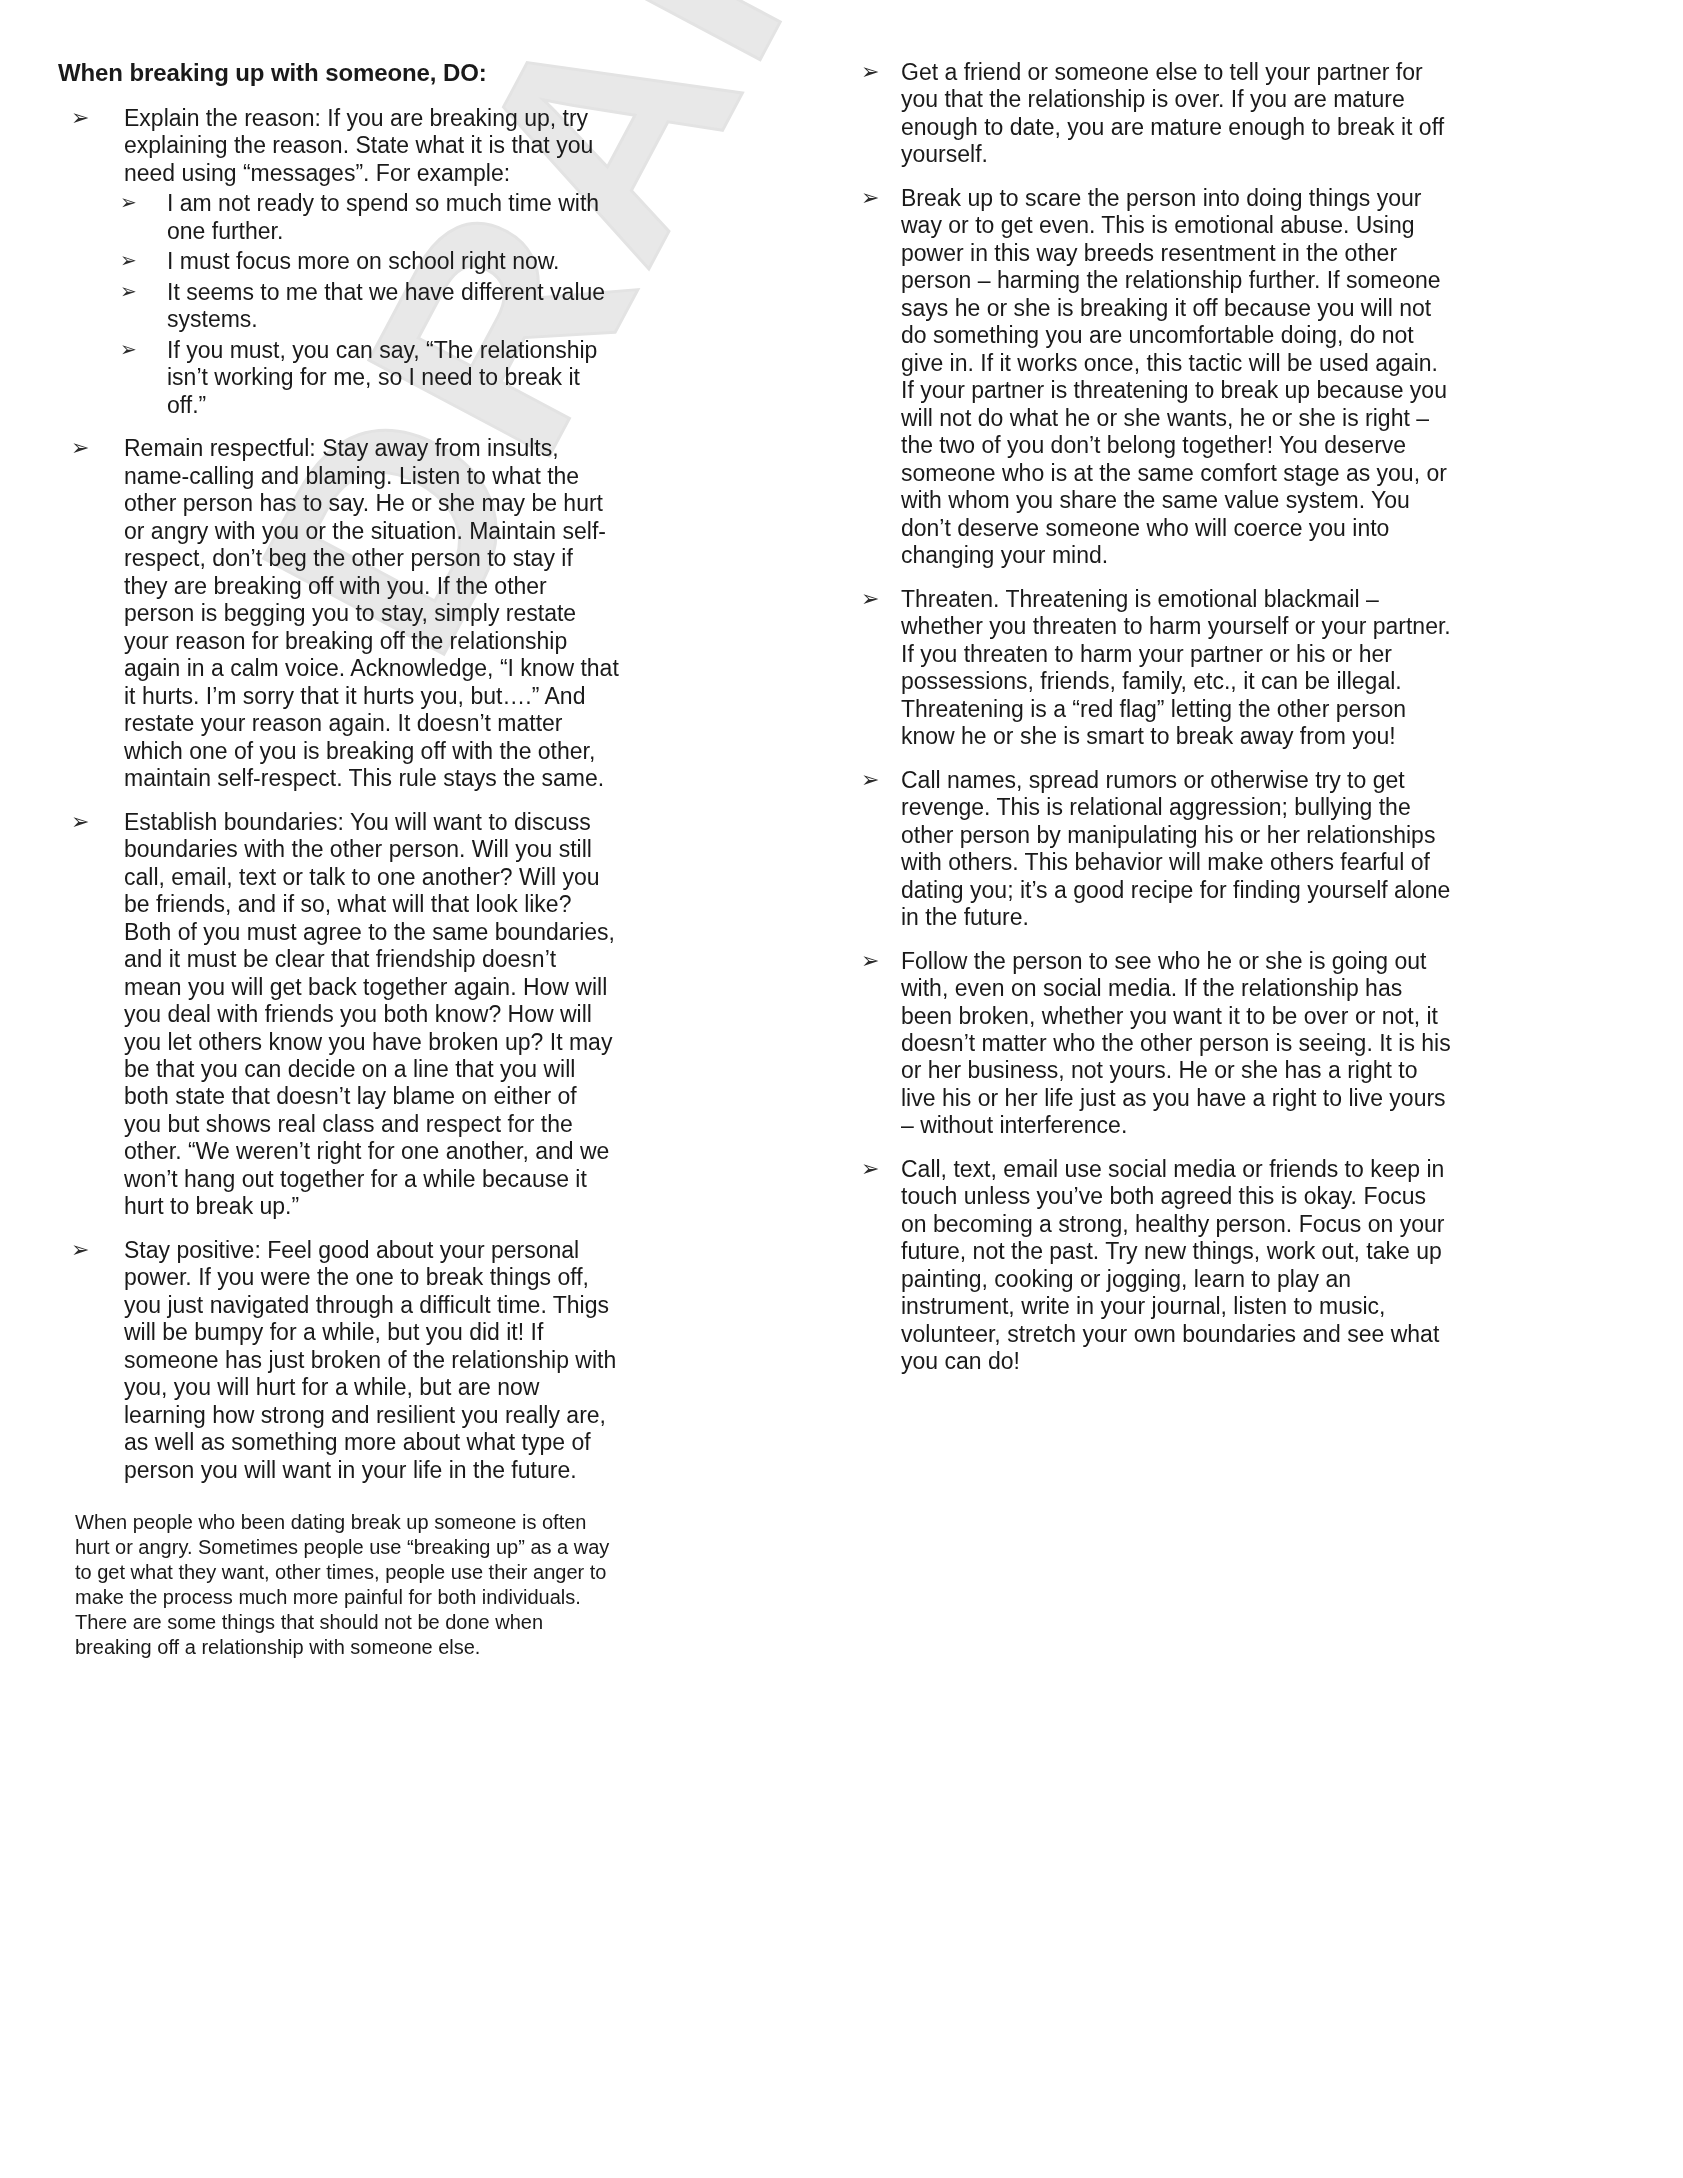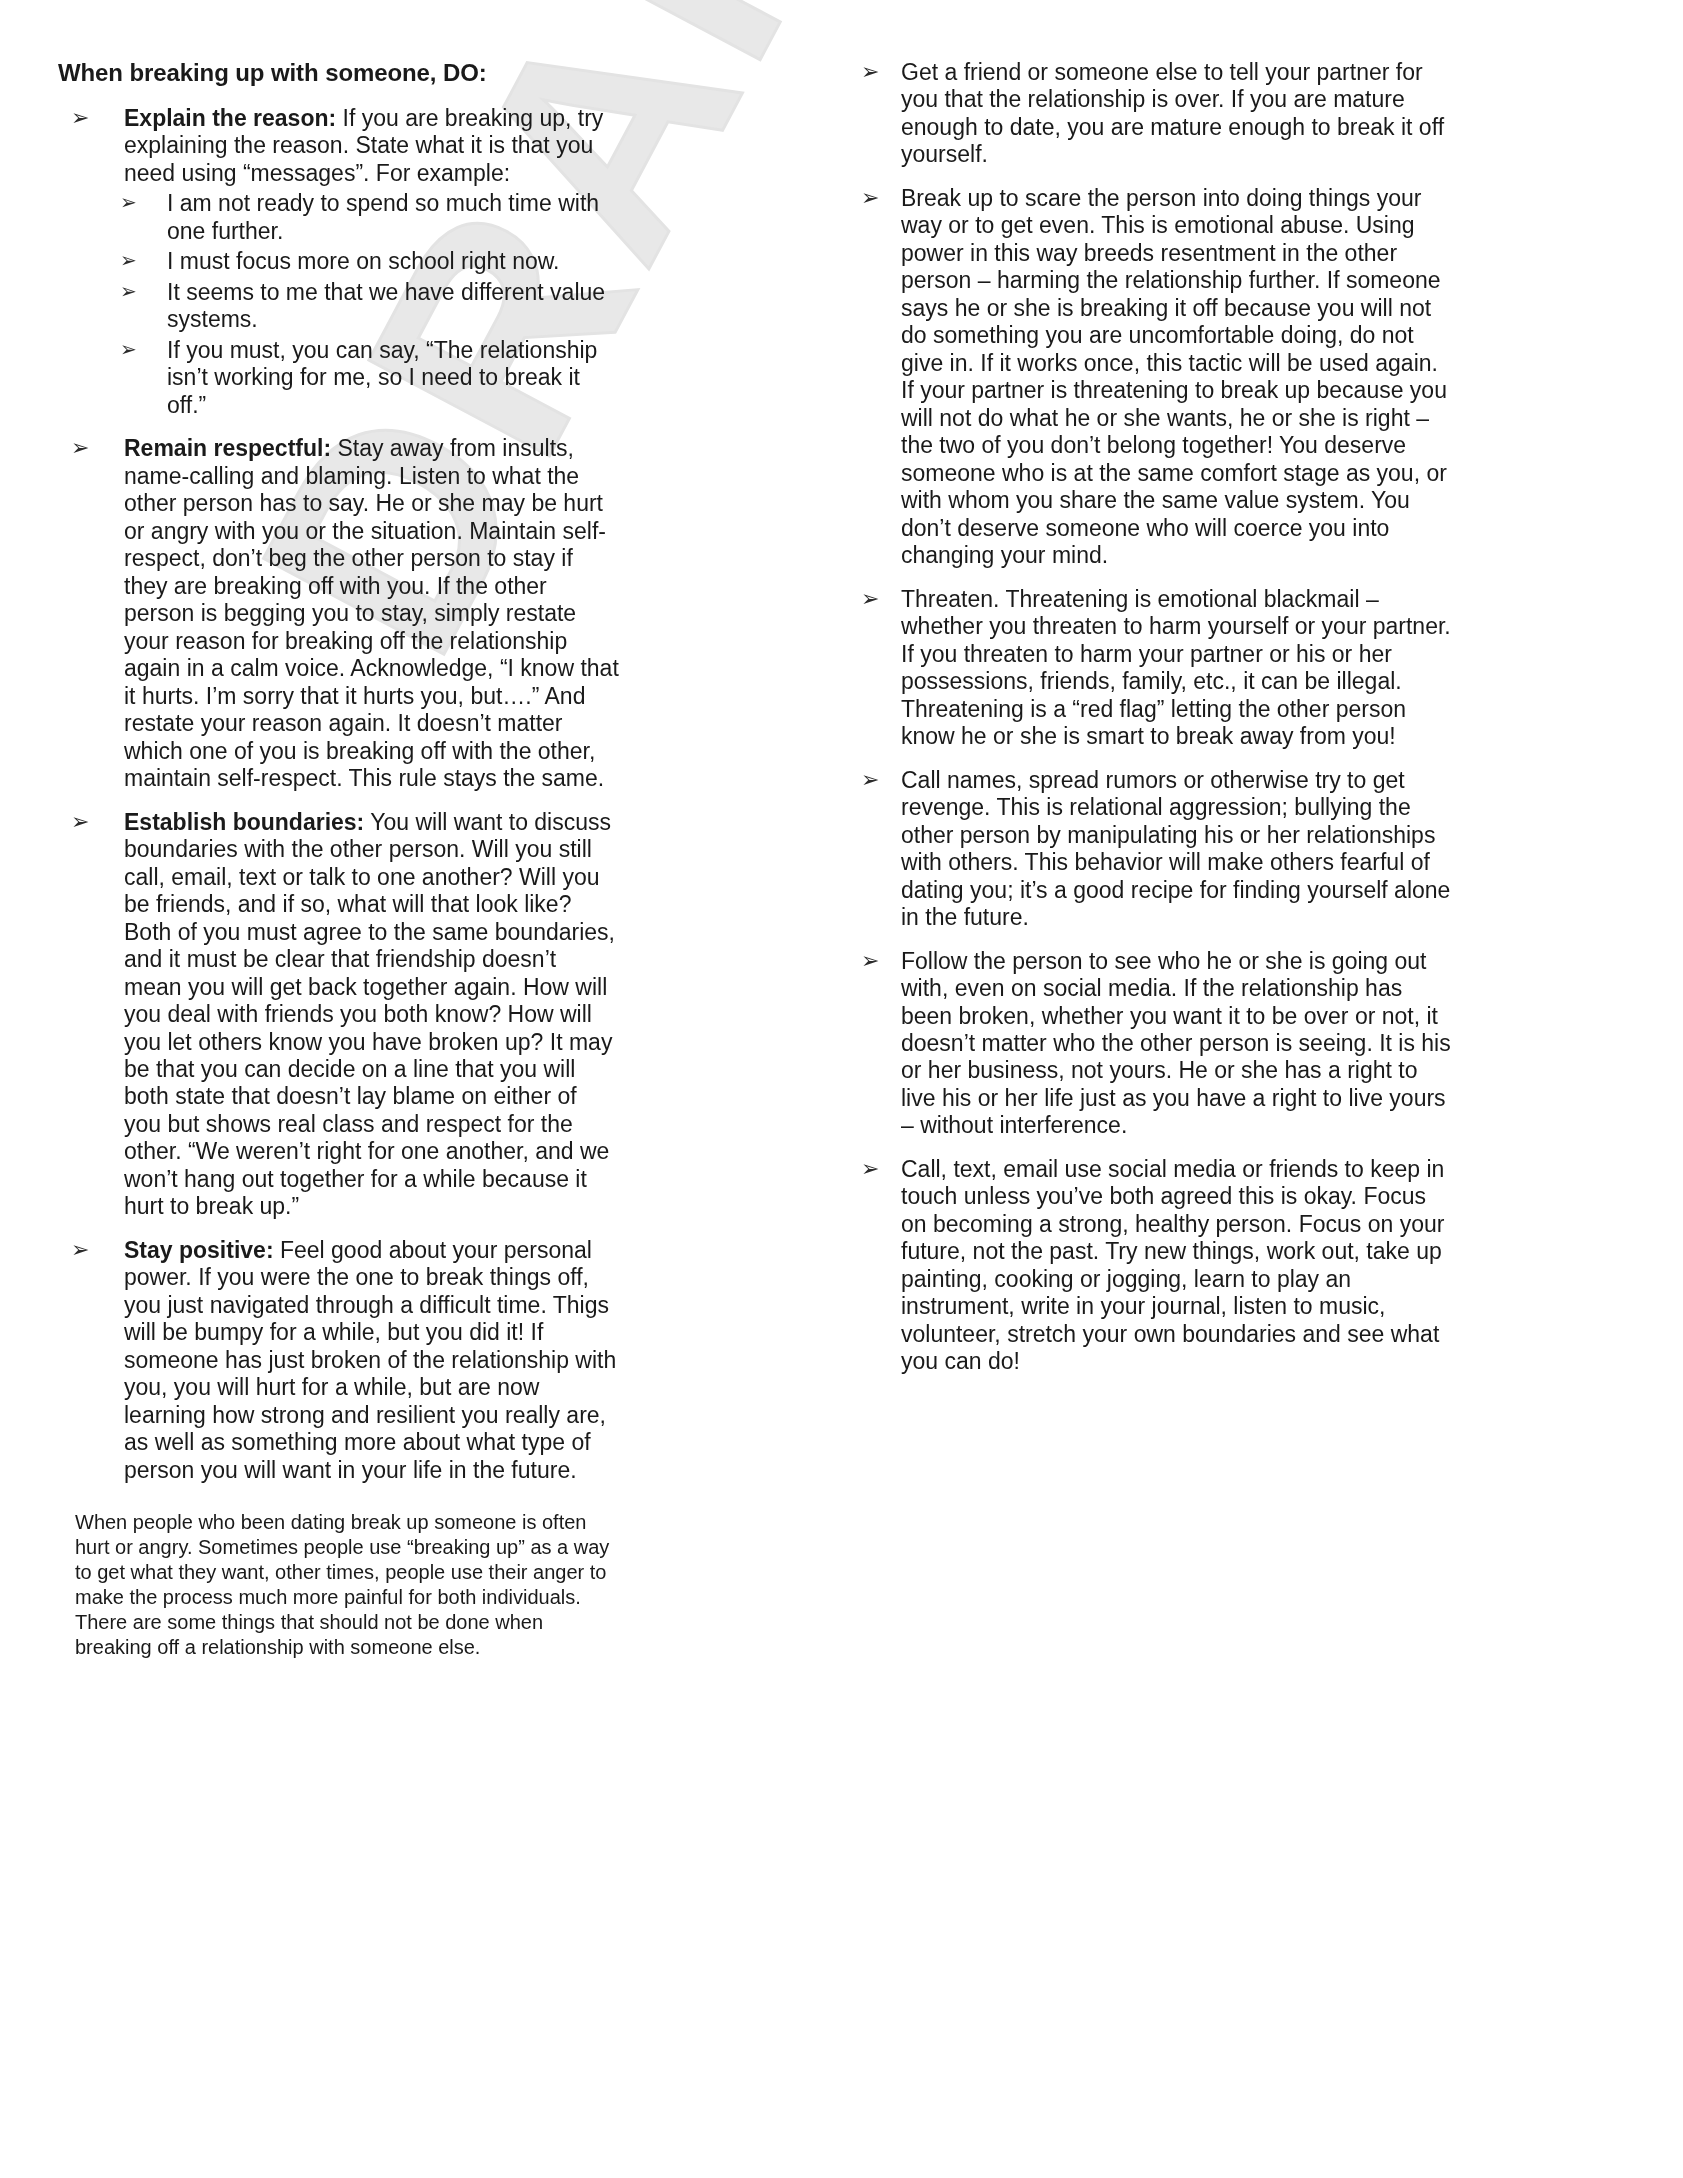--- a/index.html
+++ b/index.html
@@ -95,21 +95,21 @@
     color: #2b2b2b;
     font-family: "DejaVu Sans", sans-serif;
   }
   li.lvl2-item > .arrow { left: 6px; font-size: 20px; top: 0px; }
 
   ul.lvl2 {
     margin-top: 3px;
   }
   li.lvl1-item > ul.lvl2 { margin-left: -10px; }
 
-  b.lead { font-weight: bold; }
+  b.lead { font-weight: normal; }
 
   
   .footer-italic {
     font-size: 20px;
     line-height: 1.25;
     margin: 26px 0 0 0;
     padding-left: 4px;
   }
   .slogan {
     text-align: center;

